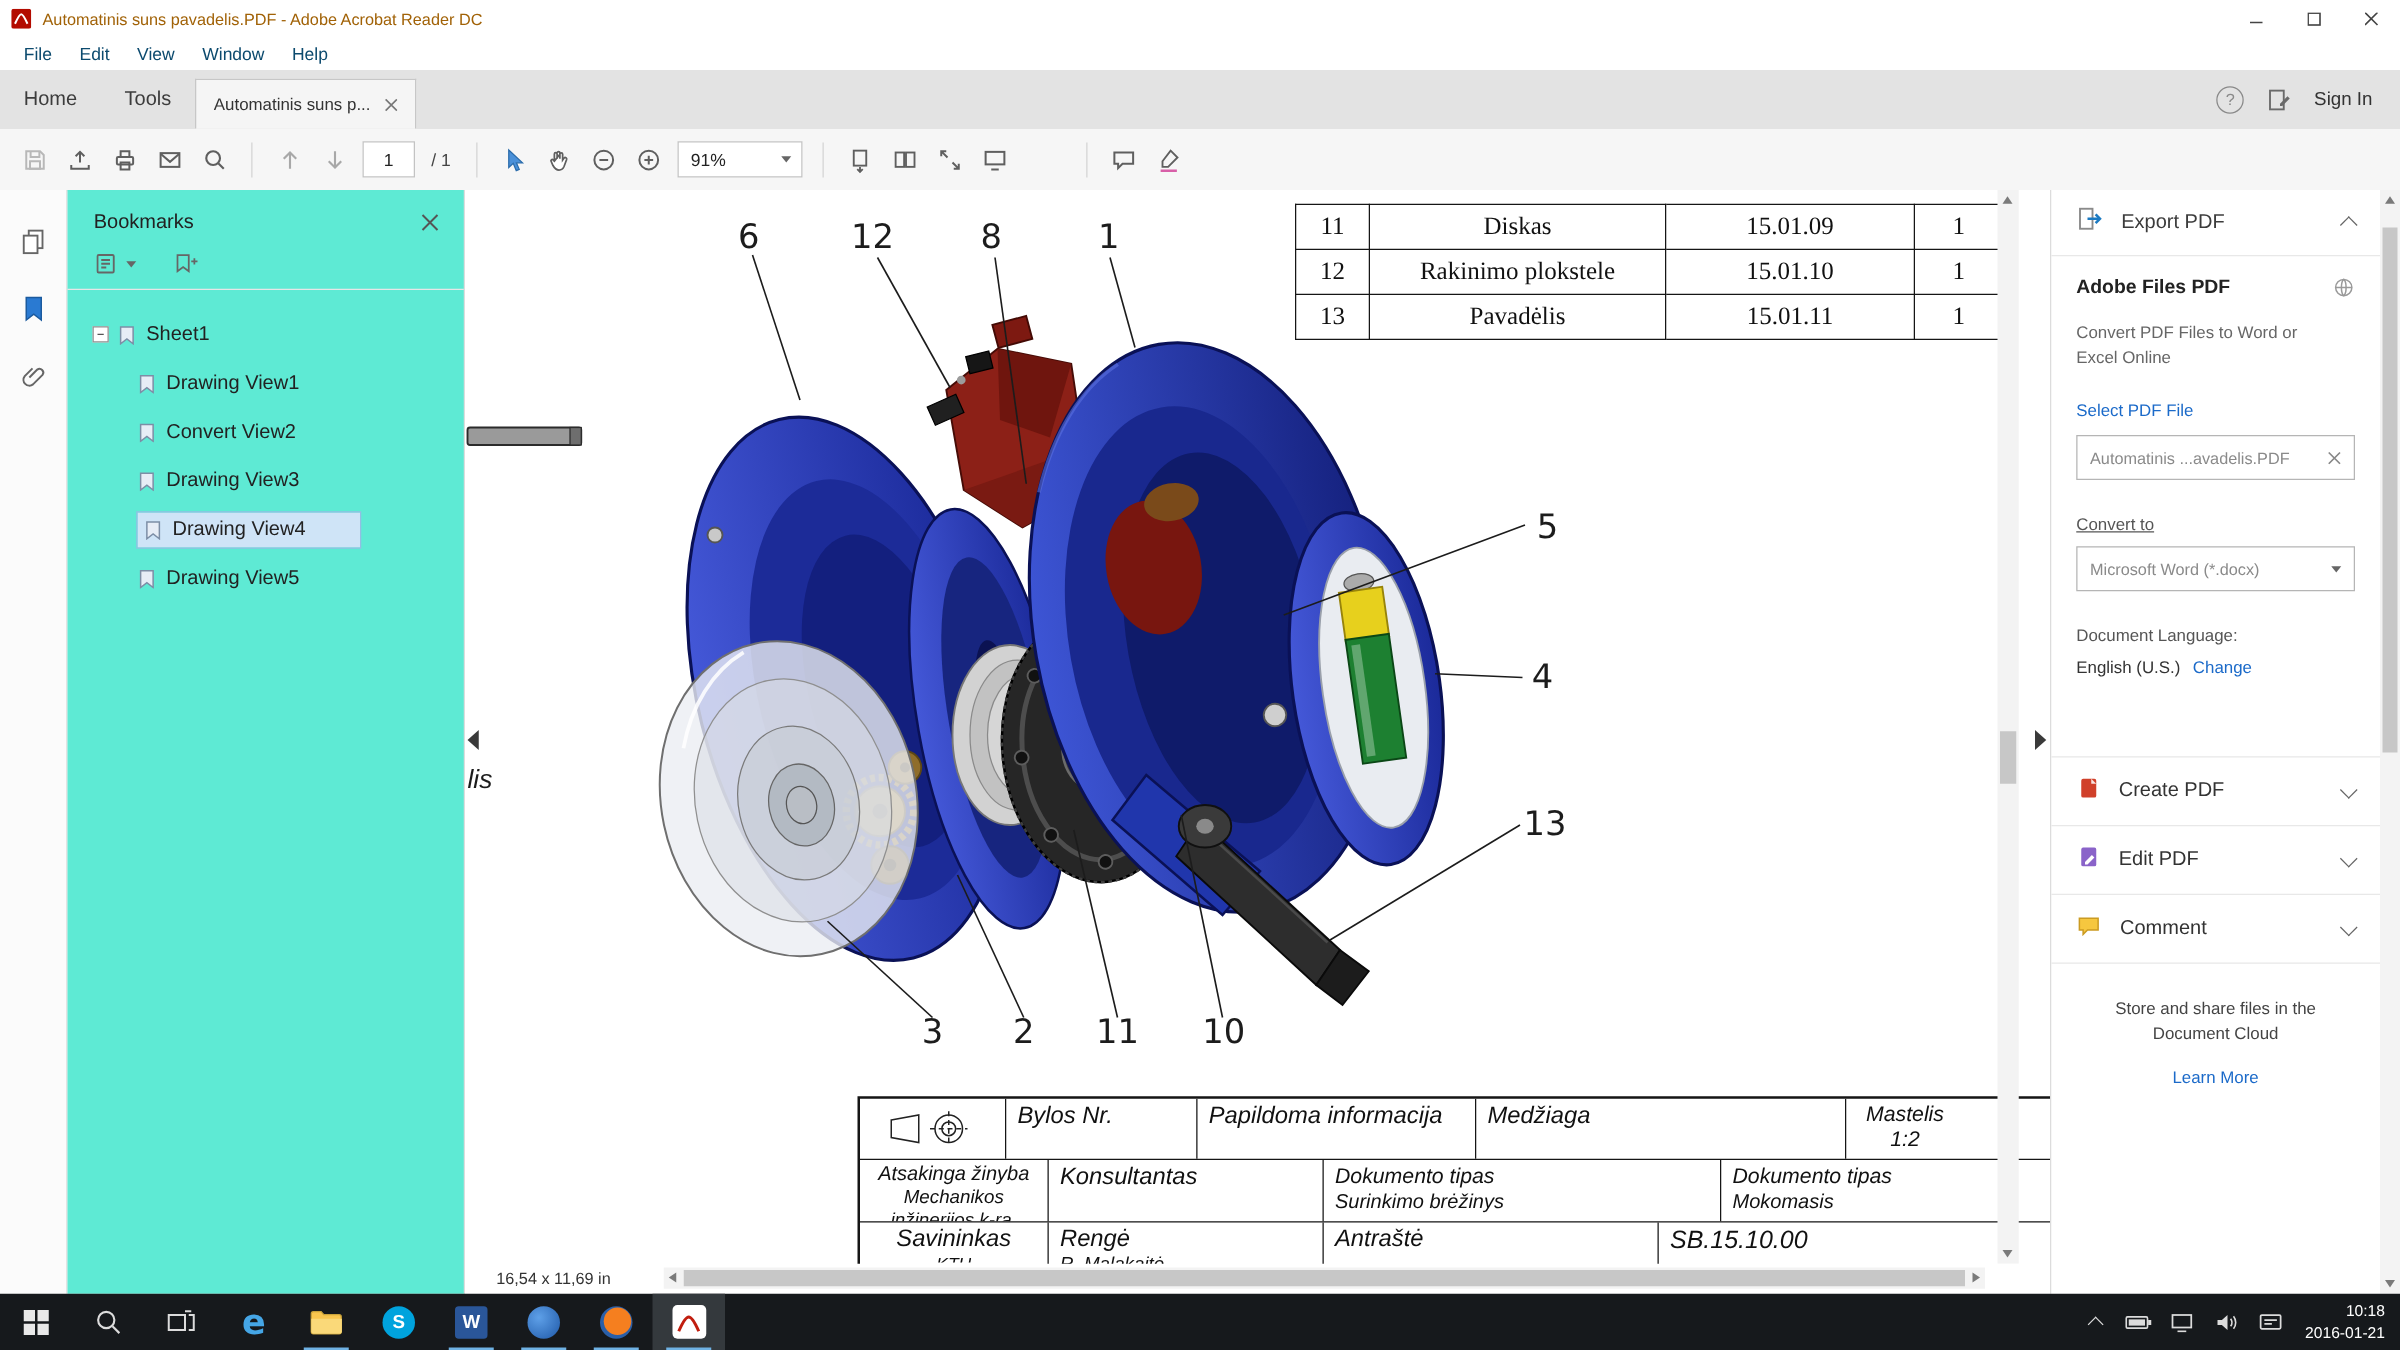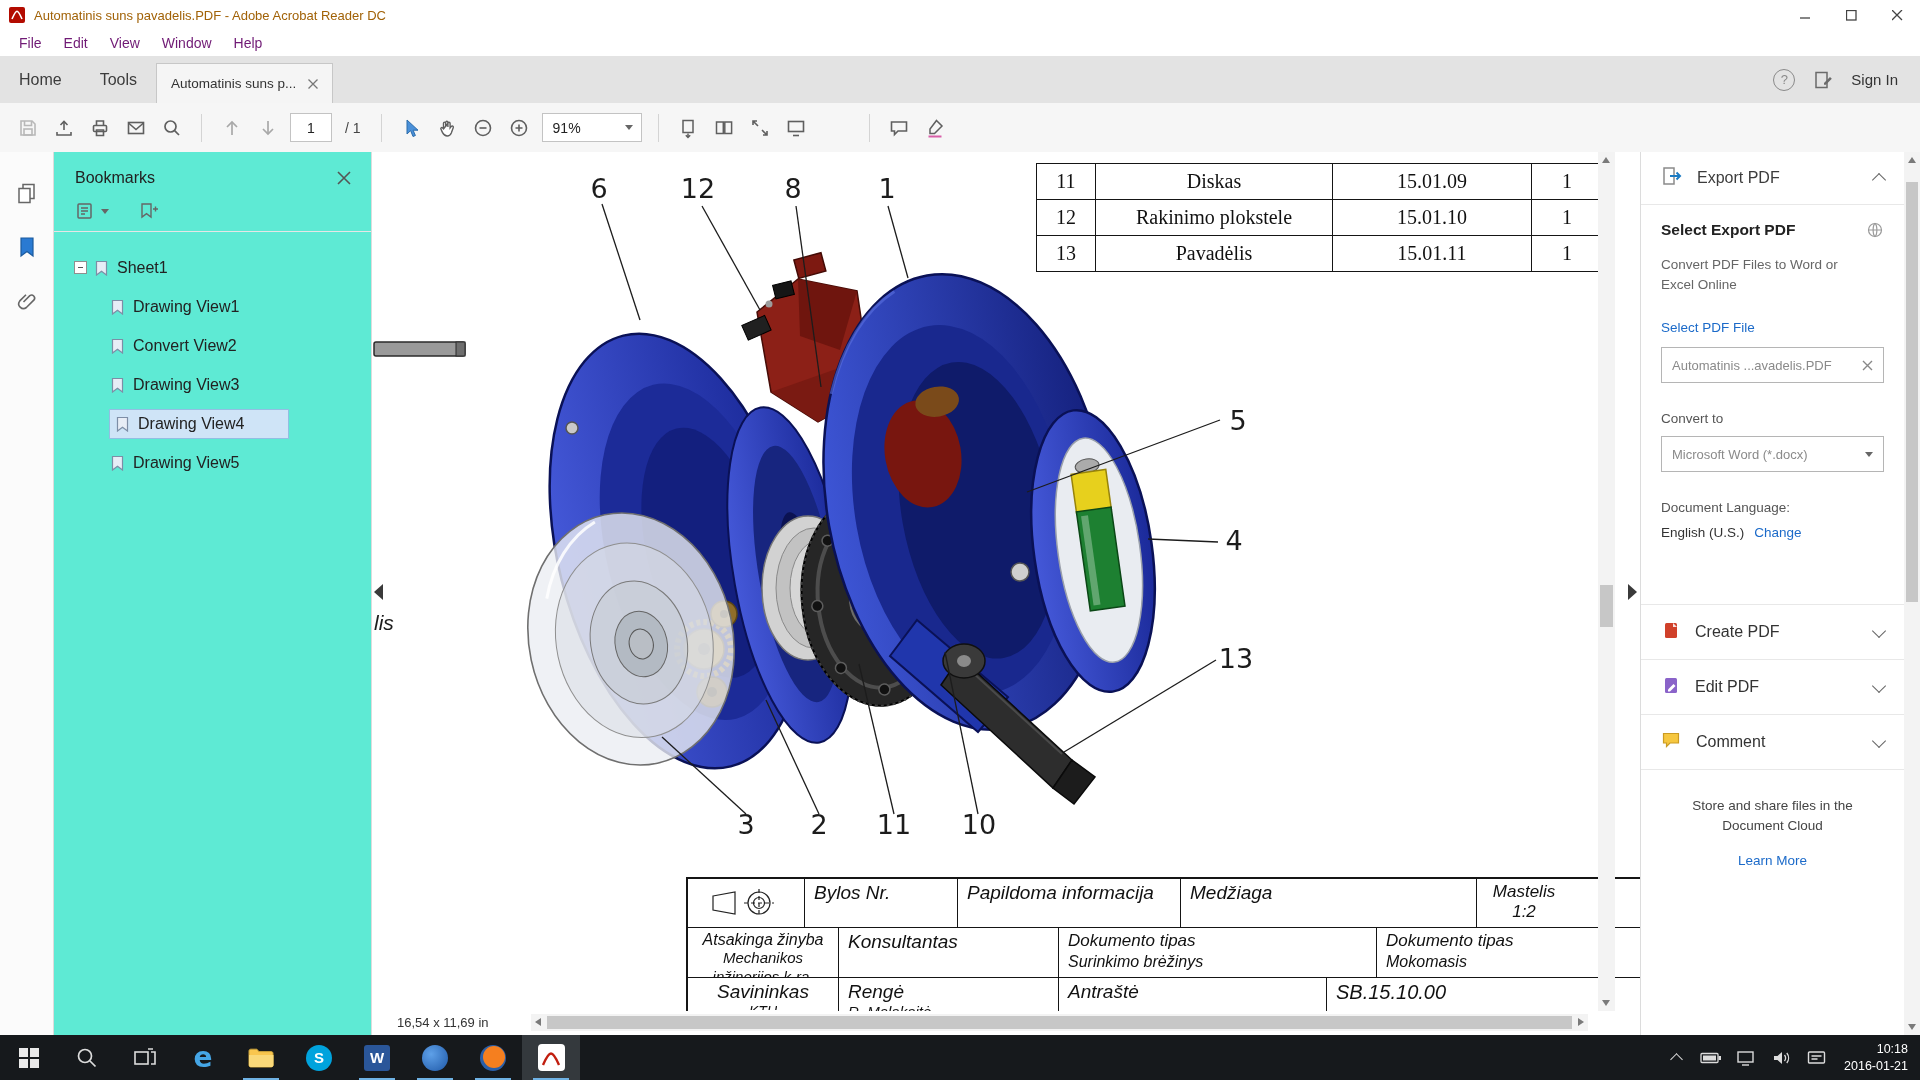--- a/index.html
+++ b/index.html
@@ -8,21 +8,21 @@
 
   
   .titlebar{position:absolute;top:0;left:0;right:0;height:30px;background:#fff;display:flex;align-items:center;}
   .app-logo{margin-left:9px;flex:0 0 auto;display:flex;}
   .tb-title{font-size:13px;color:#a16207;margin-left:9px;}
   .win-controls{margin-left:auto;display:flex;height:100%;}
   .win-btn{width:46px;display:flex;align-items:center;justify-content:center;}
 
   
   .menubar{position:absolute;top:30px;left:0;right:0;height:26px;background:#fff;display:flex;align-items:center;padding-left:8px;}
-  .menu-item{font-size:14px;color:#701a75;padding:0 11px;}
+  .menu-item{font-size:14px;color:#0c4a6e;padding:0 11px;}
 
   
   .tabbar{position:absolute;top:56px;left:0;right:0;height:47px;background:#e3e3e3;border-bottom:1px solid #cccccc;display:flex;align-items:stretch;}
   .tab-static{display:flex;align-items:center;padding:0 19px;font-size:16px;color:#3c3c3c;}
   .doc-tab{display:flex;align-items:center;gap:12px;margin-top:7px;padding:0 14px;background:#f5f5f5;border:1px solid #c7c7c7;border-bottom:none;font-size:13.5px;color:#333;max-width:210px;}
   .doc-tab .lbl{white-space:nowrap;overflow:hidden;}
   .tabbar-right{margin-left:auto;display:flex;align-items:center;gap:18px;padding-right:22px;}
   .help-badge{width:20px;height:20px;border-radius:50%;border:1.6px solid #8a8a8a;color:#8a8a8a;font-size:13px;display:flex;align-items:center;justify-content:center;}
   .signin{font-size:15px;color:#333;}
 
@@ -102,21 +102,21 @@
   .chev-up{transform:rotate(-135deg);margin-top:4px;}
   .chev-dn{transform:rotate(45deg);margin-bottom:3px;}
   .exp-body{padding:16px 20px 64px 20px;}
   .adobe-h{display:flex;align-items:flex-start;font-size:15.5px;font-weight:bold;color:#222;}
   .adobe-h .sp{flex:1;}
   .desc{font-size:13.5px;color:#666;line-height:1.45;margin-top:12px;width:205px;}
   .link{color:#1b6ac9;font-size:13.5px;}
   .selectfile{display:block;margin-top:26px;}
   .filebox{margin-top:12px;height:36px;border:1px solid #b5b5b5;background:#fff;display:flex;align-items:center;padding:0 10px;font-size:13px;color:#8a8a8a;box-sizing:border-box;}
   .filebox .fx{margin-left:auto;display:flex;}
-  .convertto{margin-top:28px;font-size:13.5px;color:#555;}
+  .convertto{margin-top:28px;font-size:13.5px;color:#555;text-decoration:underline;}
   .dropdown{margin-top:10px;height:36px;border:1px solid #b5b5b5;display:flex;align-items:center;padding:0 10px;font-size:13px;color:#8a8a8a;box-sizing:border-box;}
   .dropdown .caret{margin-left:auto;}
   .langlbl{margin-top:28px;font-size:13.5px;color:#555;}
   .langline{margin-top:10px;font-size:13.5px;color:#333;display:flex;gap:10px;}
   .convert-btn{margin-top:36px;height:46px;background:#1b7ac2;color:#fff;font-size:16px;display:flex;align-items:center;justify-content:center;border-radius:3px;}
   .tool-row{display:flex;align-items:center;gap:14px;height:54px;padding:0 20px;border-top:1px solid #e8e8e8;}
   .tool-label{font-size:16px;color:#333;flex:1;}
   .cloud{border-top:1px solid #e8e8e8;padding:26px 24px 0 24px;text-align:center;font-size:13.5px;color:#444;line-height:1.5;}
   .cloud .link{display:inline-block;margin-top:14px;}
 
@@ -672,21 +672,21 @@
         <span><svg width="22" height="21" fill="none">
               <rect x="3" y="2" width="10" height="16" stroke="#8a8a8a" stroke-width="1.5" fill="#fff"></rect>
               <path d="M9 10h10" stroke="#1b7ac2" stroke-width="2"></path>
               <path d="M15.5 6.5L19 10l-3.5 3.5" stroke="#1b7ac2" stroke-width="2"></path>
             </svg></span>
         <span class="exp-title">Export PDF</span>
         <span class="chev chev-up"></span>
       </div>
       <div class="exp-body">
         <div class="adobe-h">
-          <span>Select Export PDF</span>
+          <span>Adobe Files PDF</span>
           <span class="sp"></span>
           <span><svg width="18" height="18" fill="none" stroke="#9a9a9a" stroke-width="1.2">
                 <circle cx="9" cy="9" r="6.5"></circle>
                 <path d="M2.5 9h13M9 2.5c2.5 2 2.5 11 0 13-2.5-2-2.5-11 0-13z"></path>
               </svg></span>
         </div>
         <div class="desc">Convert PDF Files to Word or Excel Online</div>
         <a class="link selectfile">Select PDF File</a>
         <div class="filebox">
           <span>Automatinis ...avadelis.PDF</span>

